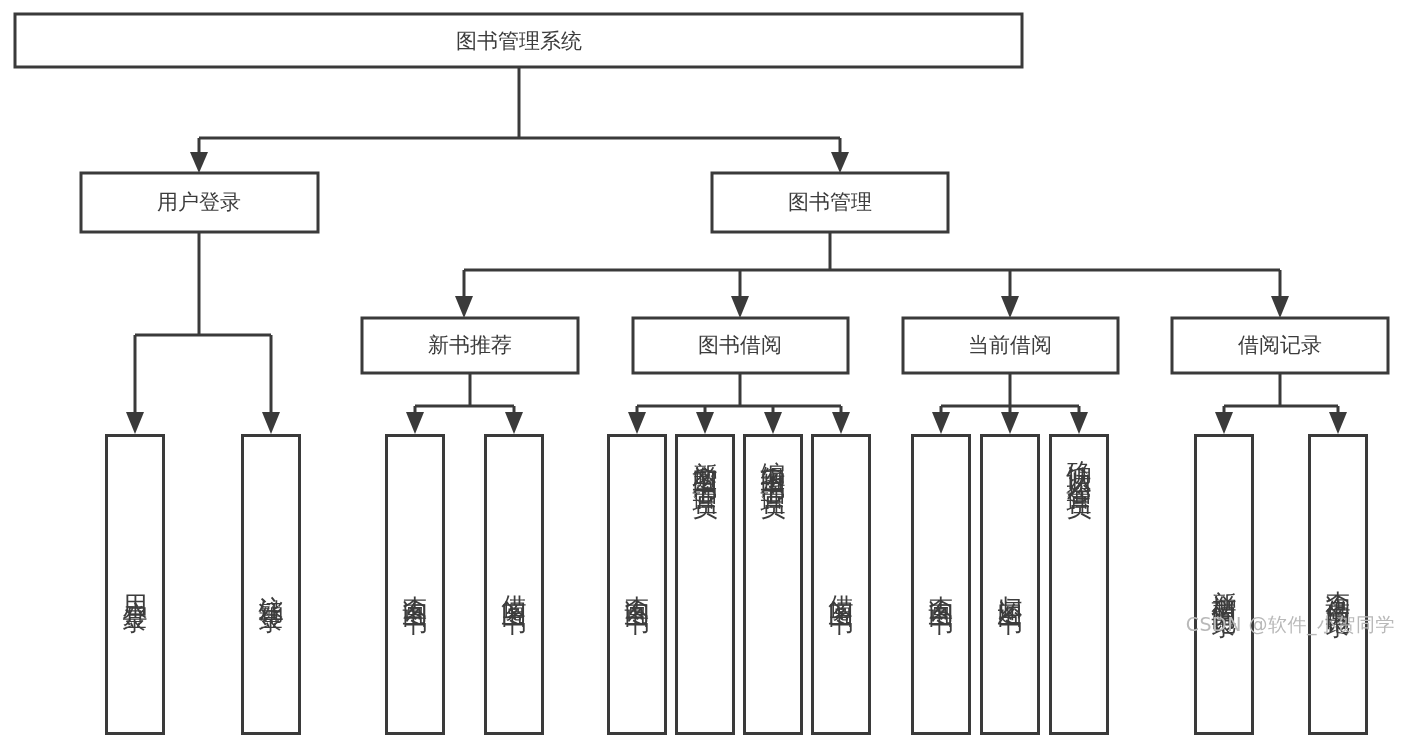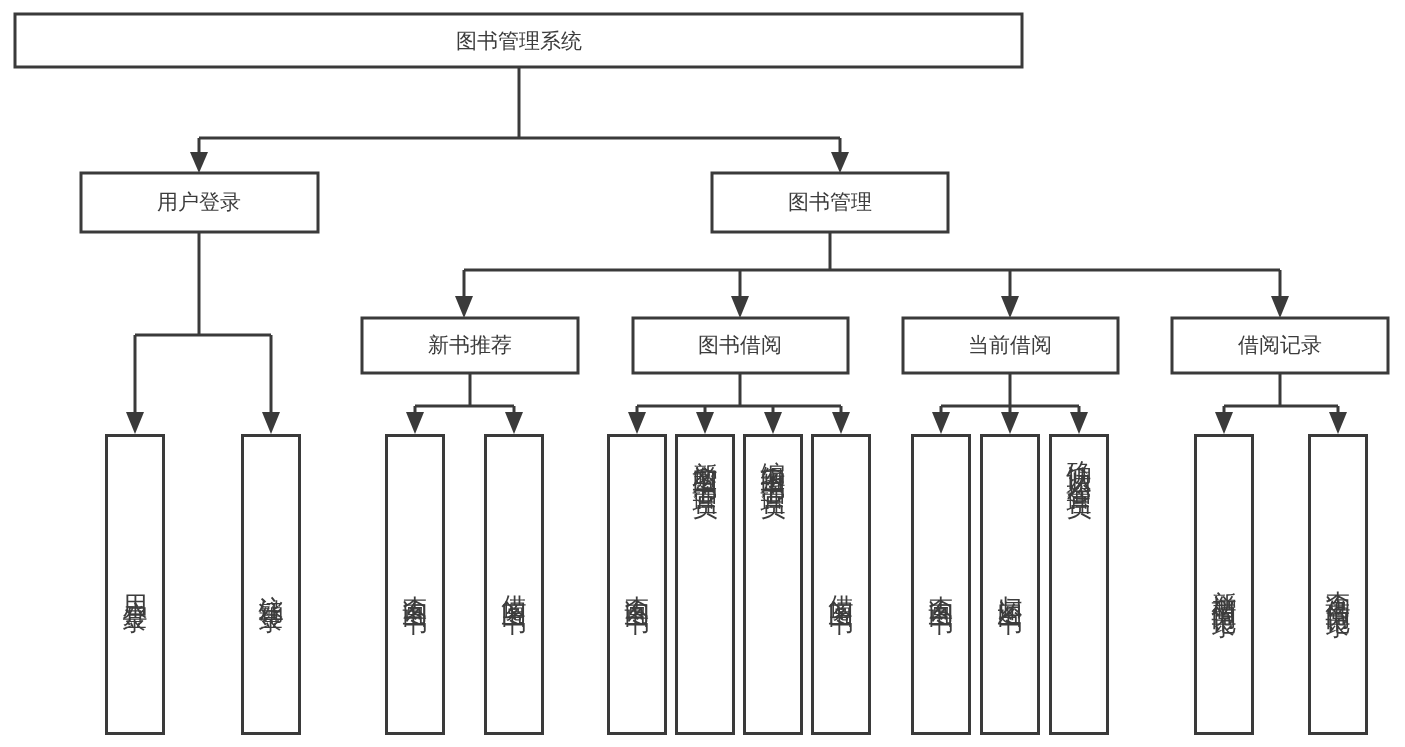--- a/index.html
+++ b/index.html
@@ -203,14 +203,15 @@
     <span class="leaf-text" style="margin-top:4px;">确认归还（管理员）</span>
   </div>
 
   <div class="leaf-wrap" style="left:1194px;top:434px;width:60px;height:301px;">
     <span class="leaf-text center">新增借阅记录</span>
   </div>
   <div class="leaf-wrap" style="left:1308px;top:434px;width:60px;height:301px;">
     <span class="leaf-text center">查询借阅记录</span>
   </div>
 
+  <div class="watermark">CSDN @软件_小贺同学</div>
 
 </div>
 
 </body></html>

